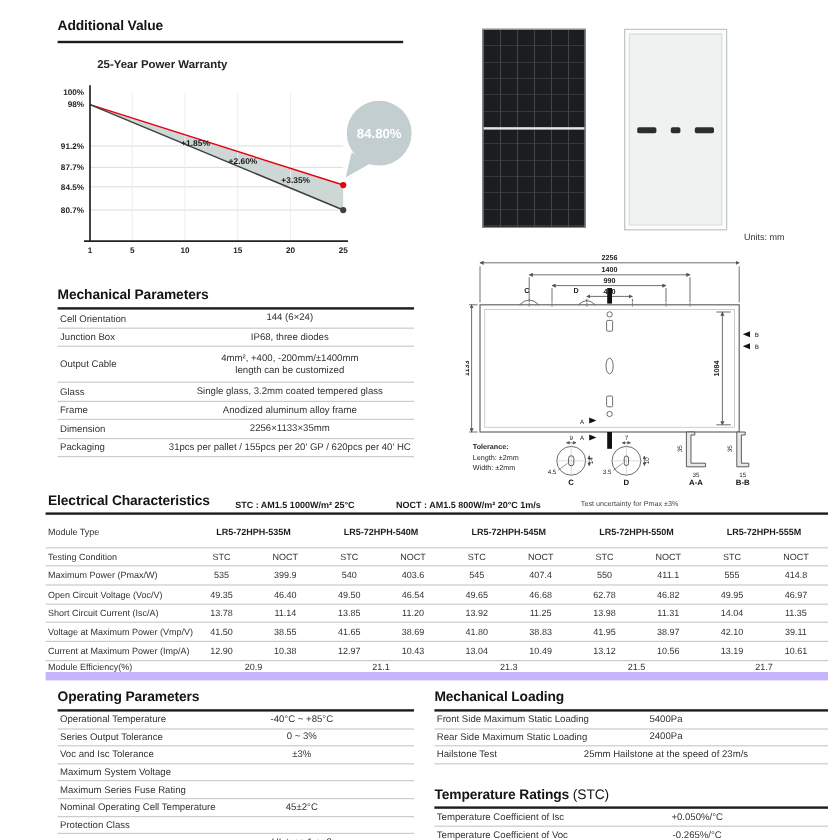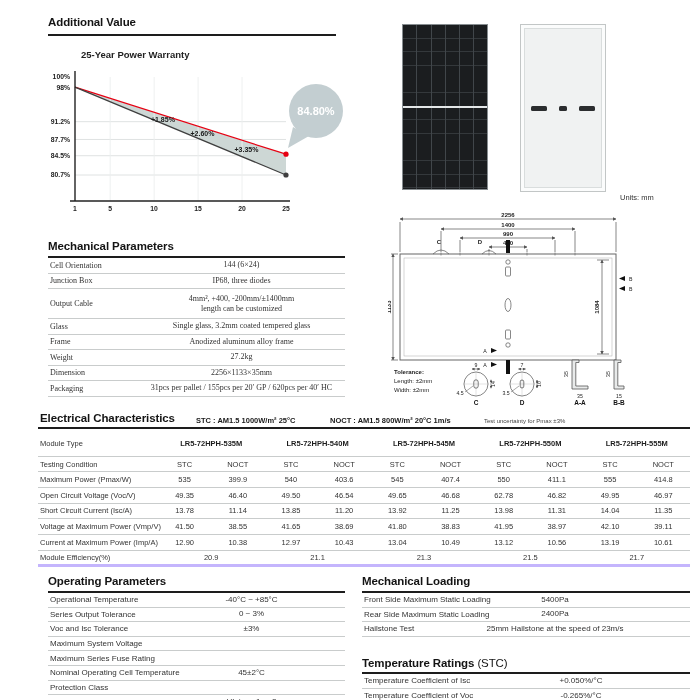--- a/index.html
+++ b/index.html
@@ -221,21 +221,21 @@
     <text class="dl" x="192" y="202.5" text-anchor="middle">A-A</text>
 
     <path d="M226,158 h7 v2.5 h-3.2 v23.5 h6.2 v3 h-10 z" fill="#e8eaea" stroke="#555" stroke-width="0.8"></path>
     <text class="ds" transform="rotate(-90 222 172)" x="222" y="172" text-anchor="middle">35</text>
     <text class="ds" x="231" y="195.5" text-anchor="middle">15</text>
     <text class="dl" x="231" y="202.5" text-anchor="middle">B-B</text>
   </svg>
 
   <div class="sec-h" style="left:48px; top:240px;">Mechanical Parameters</div>
   <div class="rule" style="left:48px; top:256px; width:297px;"></div>
-  <div class="spec mp" style="left:48px; top:258px; width:297px;font-family:Liberation Serif, serif;">
+  <div class="spec mp" style="left:48px; top:258px; width:297px;">
     <div class="trow" style="height:15.5px">
         <div class="tl">Cell Orientation</div>
         <div class="tv">144 (6×24)</div>
       </div>
     <div class="trow" style="height:15.5px">
         <div class="tl">Junction Box</div>
         <div class="tv">IP68, three diodes</div>
       </div>
     <div class="trow" style="height:30px">
         <div class="tl">Output Cable</div>
@@ -244,24 +244,20 @@
           <div>length can be customized</div>
         </div>
       </div>
     <div class="trow" style="height:15.5px">
         <div class="tl">Glass</div>
         <div class="tv">Single glass, 3.2mm coated tempered glass</div>
       </div>
     <div class="trow" style="height:15.5px">
         <div class="tl">Frame</div>
         <div class="tv">Anodized aluminum alloy frame</div>
-      </div>
-    <div class="trow" style="height:15.5px">
-        <div class="tl">Weight</div>
-        <div class="tv">27.2kg</div>
       </div>
     <div class="trow" style="height:15.5px">
         <div class="tl">Dimension</div>
         <div class="tv">2256×1133×35mm</div>
       </div>
     <div class="trow" style="height:15.5px">
         <div class="tl">Packaging</div>
         <div class="tv">31pcs per pallet / 155pcs per 20′ GP / 620pcs per 40′ HC</div>
       </div>
   </div>
@@ -351,21 +347,21 @@
         <div class="ecell">10.38</div>
       <div class="ecell">12.97</div>
         <div class="ecell">10.43</div>
       <div class="ecell">13.04</div>
         <div class="ecell">10.49</div>
       <div class="ecell">13.12</div>
         <div class="ecell">10.56</div>
       <div class="ecell">13.19</div>
         <div class="ecell">10.61</div>
     </div>
-    <div class="erow" style="height:16px; border-bottom:3px solid #c4b5fd;">
+    <div class="erow" style="height:16px; border-bottom:7px solid #c4b5fd;">
       <div class="el">Module Efficiency(%)</div>
       <div class="egroup">20.9</div>
       <div class="egroup">21.1</div>
       <div class="egroup">21.3</div>
       <div class="egroup">21.5</div>
       <div class="egroup">21.7</div>
     </div>
   </div>
 
   <div class="sec-h" style="left:48px; top:575px;">Operating Parameters</div>

